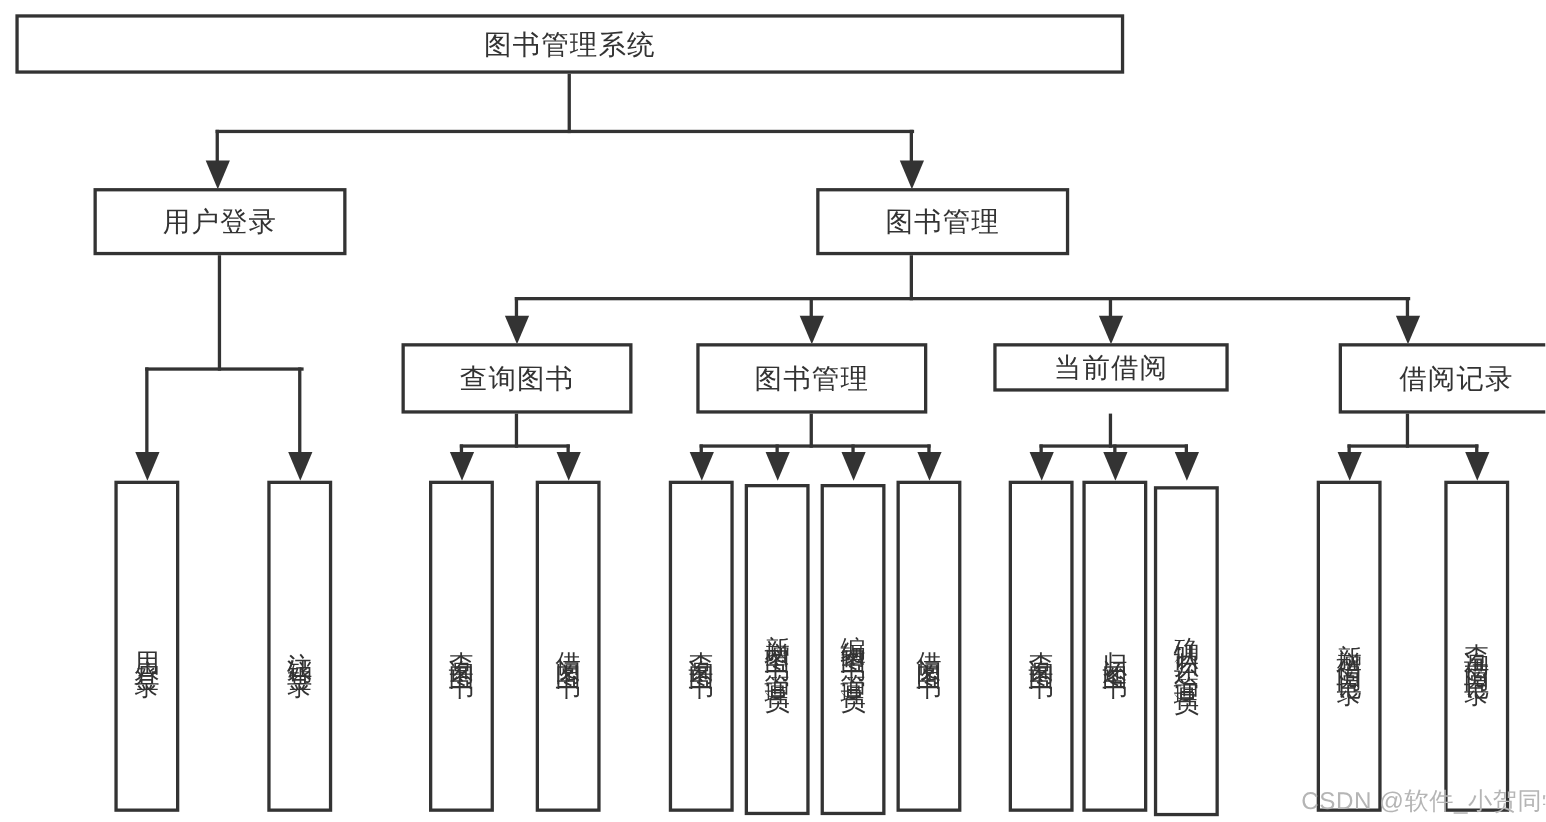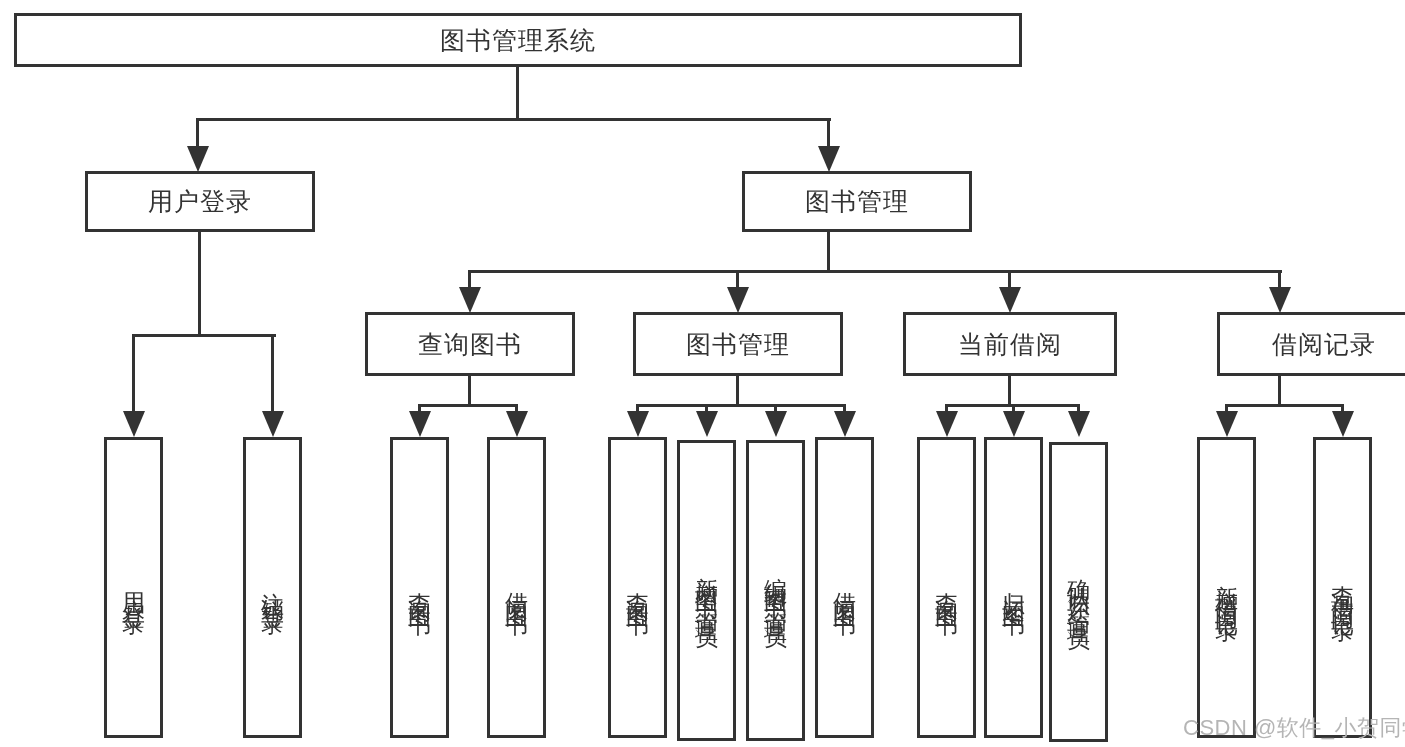--- a/index.html
+++ b/index.html
@@ -107,21 +107,21 @@
   <div class="arrow" style="left:999px; top:287px;"></div>
   <div class="line" style="left:1278px; top:270px; width:3px; height:20px;"></div>
   <div class="arrow" style="left:1269px; top:287px;"></div>
 
   <div class="box h" style="left:365px; top:312px; width:210px; height:64px;">
     <span>查询图书</span>
   </div>
   <div class="box h" style="left:633px; top:312px; width:210px; height:64px;">
     <span>图书管理</span>
   </div>
-  <div class="box h" style="left:903px; top:312px; width:214px; height:64px;">
+  <div class="box h" style="left:903px; top:312px; width:214px; height:44px;">
     <span>当前借阅</span>
   </div>
   <div class="box h" style="left:1173px; top:312px; width:214px; height:64px;margin-left:44px;">
     <span>借阅记录</span>
   </div>
 
   <div class="line" style="left:468px; top:376px; width:3px; height:31px;"></div>
   <div class="line" style="left:418px; top:404px; width:100px; height:3px;"></div>
   <div class="line" style="left:418px; top:404px; width:3px; height:12px;"></div>
   <div class="arrow" style="left:409px; top:411px;"></div>

